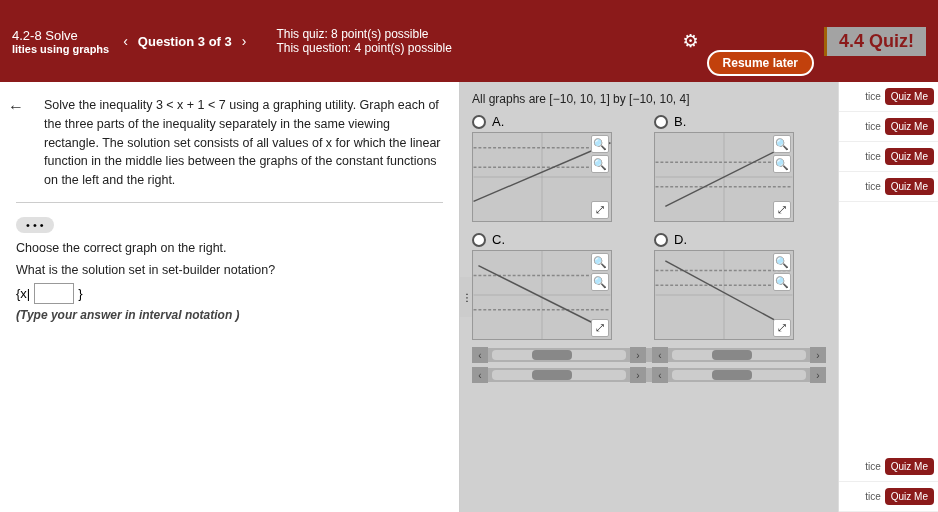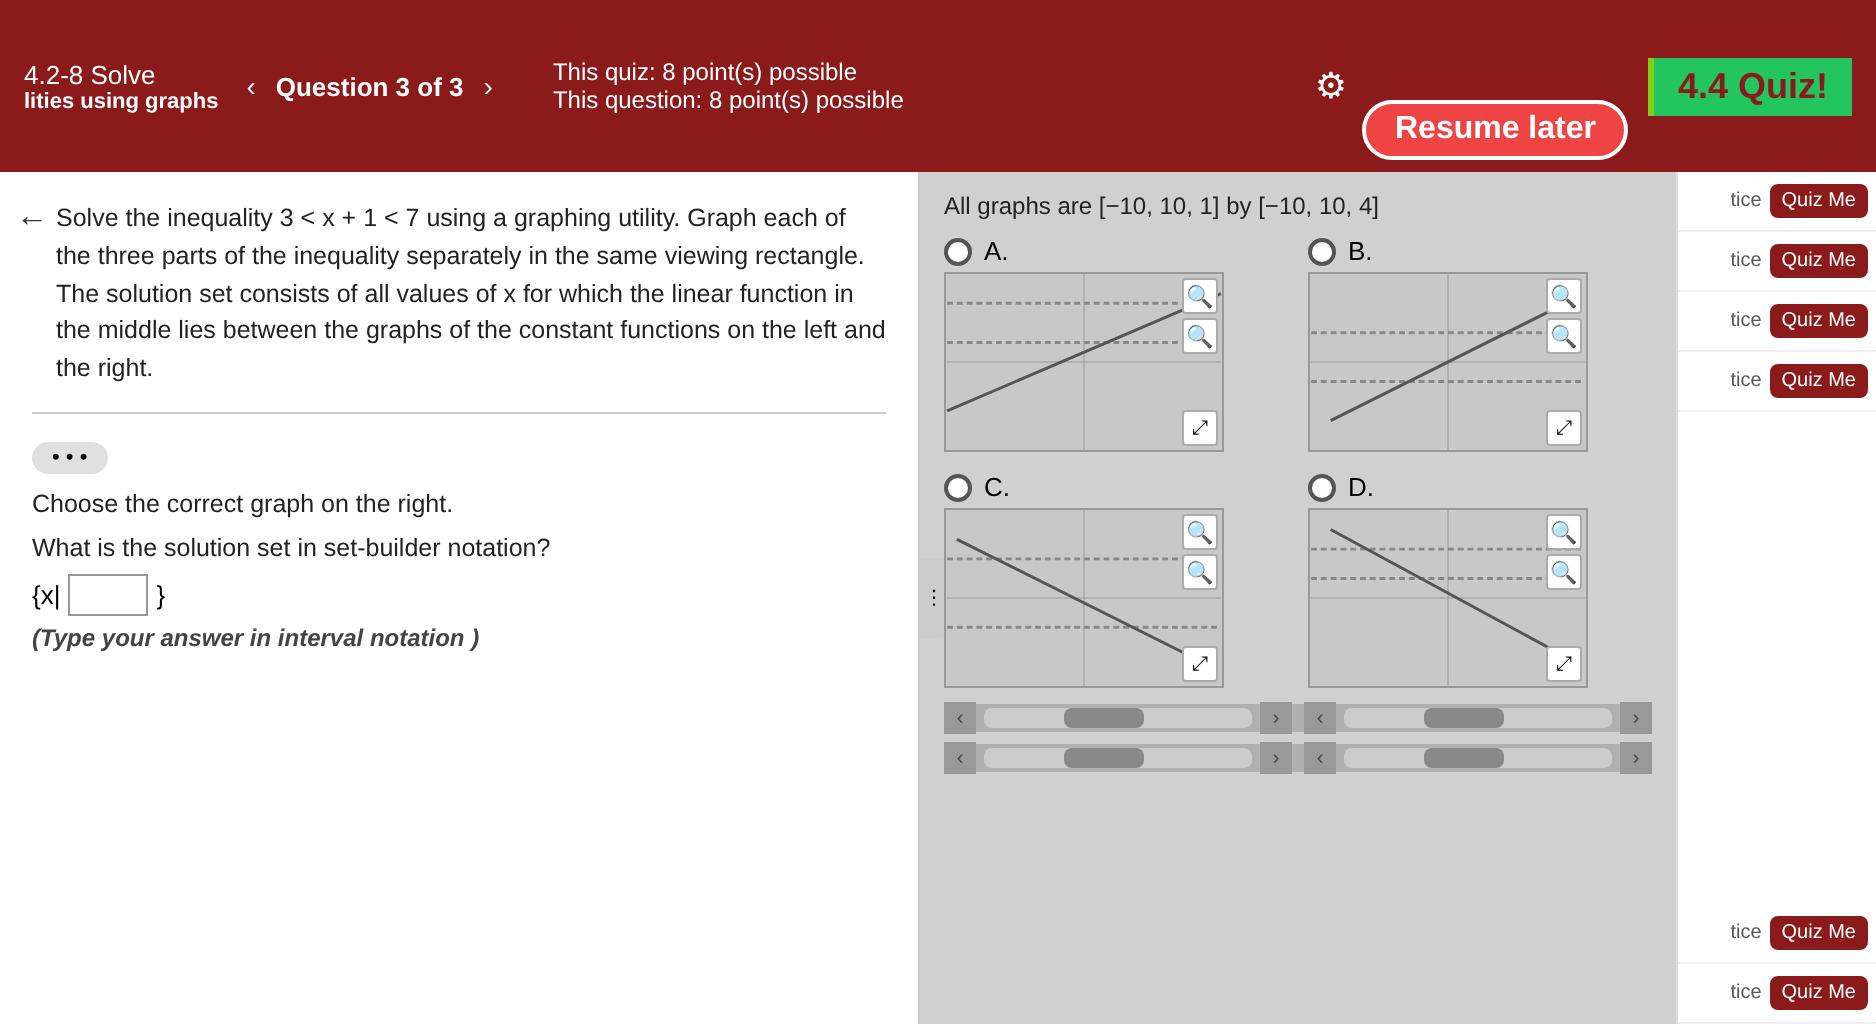--- a/index.html
+++ b/index.html
@@ -43,52 +43,52 @@
       flex-direction: column;
       font-size: 12px;
       margin-left: 16px;
     }
     .header-actions {
       display: flex;
       align-items: center;
       gap: 8px;
     }
     .btn-resume {
-      background: #ef4444;
+      background: #c2410c;
       border: 2px solid white;
       color: white;
       border-radius: 20px;
       padding: 4px 14px;
-      font-size: 16px;
+      font-size: 12px;
       cursor: pointer;
       font-weight: bold;
       margin-top: 44px;
     }
     .btn-submit {
       background: #1a1a1a;
       border: none;
       color: white;
       border-radius: 20px;
       padding: 6px 16px;
       font-size: 13px;
       cursor: pointer;
       font-weight: bold;
     }
     .settings-icon {
       color: white;
       font-size: 18px;
       cursor: pointer;
     }
     .header-right {
-      background: #22c55e;
+      background: #a3a3a3;
       color: #8b1a1a;
       font-weight: bold;
       font-size: 18px;
       padding: 4px 12px;
-      border-left: 3px solid #84cc16;
+      border-left: 3px solid #a16207;
       white-space: nowrap;
     }
 
     
     .main-content {
       display: flex;
       flex: 1;
       overflow: hidden;
     }
 
@@ -105,21 +105,21 @@
       position: absolute;
       top: 14px;
       left: 8px;
       font-size: 16px;
       cursor: pointer;
       color: #333;
     }
     .question-text {
       font-size: 12.5px;
       line-height: 1.5;
-      margin-left: 12px;
+      margin-left: 28px;
       color: #222;
     }
     .divider {
       border: none;
       border-top: 1px solid #ccc;
       margin: 12px 0;
     }
     .ellipsis-btn {
       background: #e0e0e0;
       border: none;
@@ -355,21 +355,21 @@
   </div>
 
   <div class="nav-controls">
     <button class="nav-btn">‹</button>
     <span style="font-size:13px; font-weight:bold;">Question 3 of 3</span>
     <button class="nav-btn">›</button>
   </div>
 
   <div class="header-center">
     <span style="font-size:12px;">This quiz: 8 point(s) possible</span>
-    <span style="font-size:12px;">This question: 8 point(s) possible</span>
+    <span style="font-size:12px;">This question: 4 point(s) possible</span>
   </div>
 
   <div class="header-actions">
     <span class="settings-icon">⚙</span>
     <button class="btn-resume">Resume later</button>
   </div>
 
   <div class="header-right">4.4 Quiz!</div>
 </div>
 

